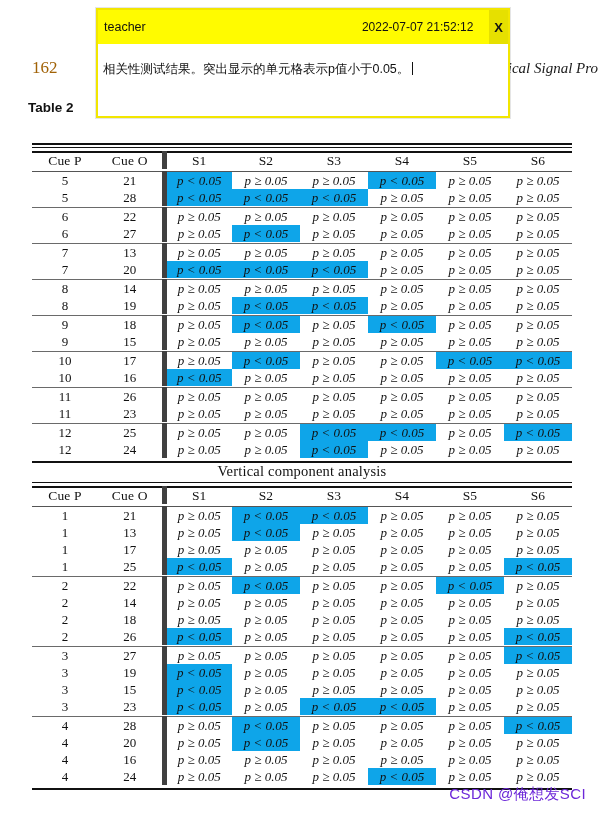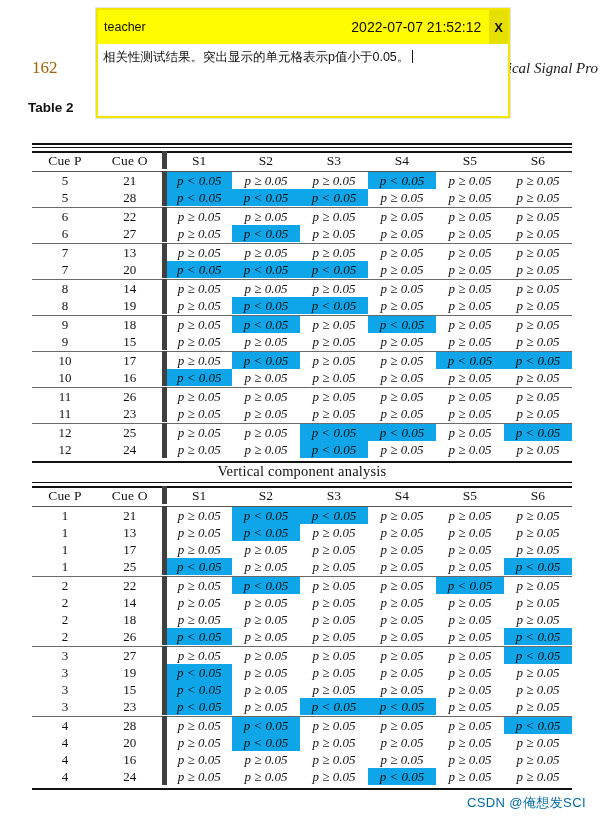--- a/index.html
+++ b/index.html
@@ -126,24 +126,24 @@
   
   td.vrule-left { border-left: 5px solid #404040; }
 
   
   col.c-cue { width: 66px; }
   col.c-s   { width: 68px; }
 
   
   .watermark {
     position: absolute;
-    bottom: 5px; right: 14px;
+    bottom: 13px; right: 14px;
     font-family: "Liberation Sans", sans-serif;
-    font-size: 13px;
-    color: #0369a1;
+    font-size: 15px;
+    color: #6d28d9;
     letter-spacing: 0.4px;
     white-space: nowrap;
   }
 
   
   .popup {
     position: absolute;
     top: 8px; left: 96px;
     width: 414px;
     border: 2px solid #f2e600;
@@ -163,37 +163,37 @@
     font-size: 12.5px;
     color: #111;
   }
   .popup-author { font-size: 12.5px; }
   .popup-right {
     display: flex;
     align-items: center;
     height: 100%;
   }
   .popup-time {
-    font-size: 14px;
-    padding-right: 8px;
+    font-size: 12px;
+    padding-right: 16px;
   }
   .popup-close {
     background: #e6e000;
     font-weight: bold;
     font-size: 13px;
     padding: 0 5px;
     height: 100%;
     display: flex;
     align-items: center;
     cursor: pointer;
   }
   .popup-body {
     background: #ffffff;
     height: 72px;
-    padding: 4px 5px;
+    padding: 16px 5px;
     box-sizing: border-box;
     font-family: "Liberation Sans", sans-serif;
     font-size: 12.5px;
     color: #111;
     line-height: 1.45;
     position: relative;
   }
   .caret {
     display: inline-block;
     width: 1px;

